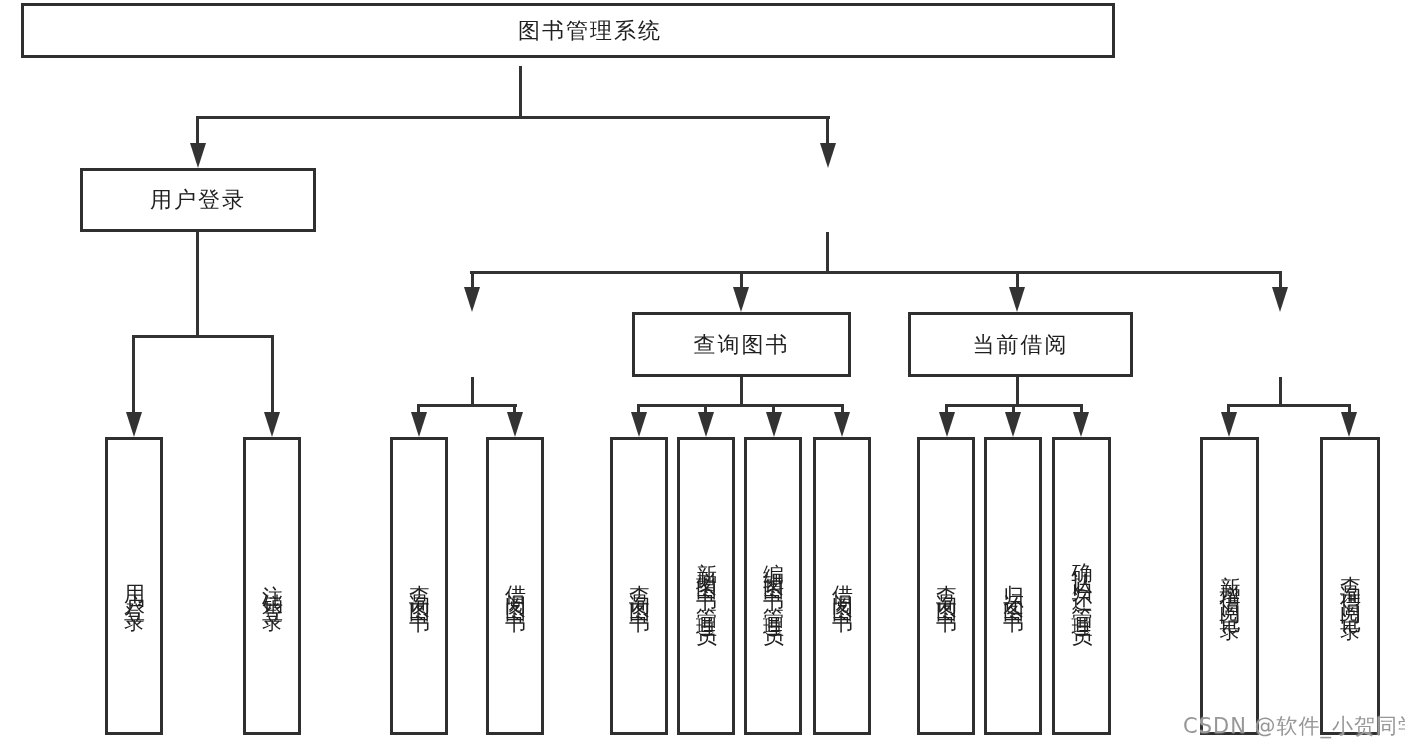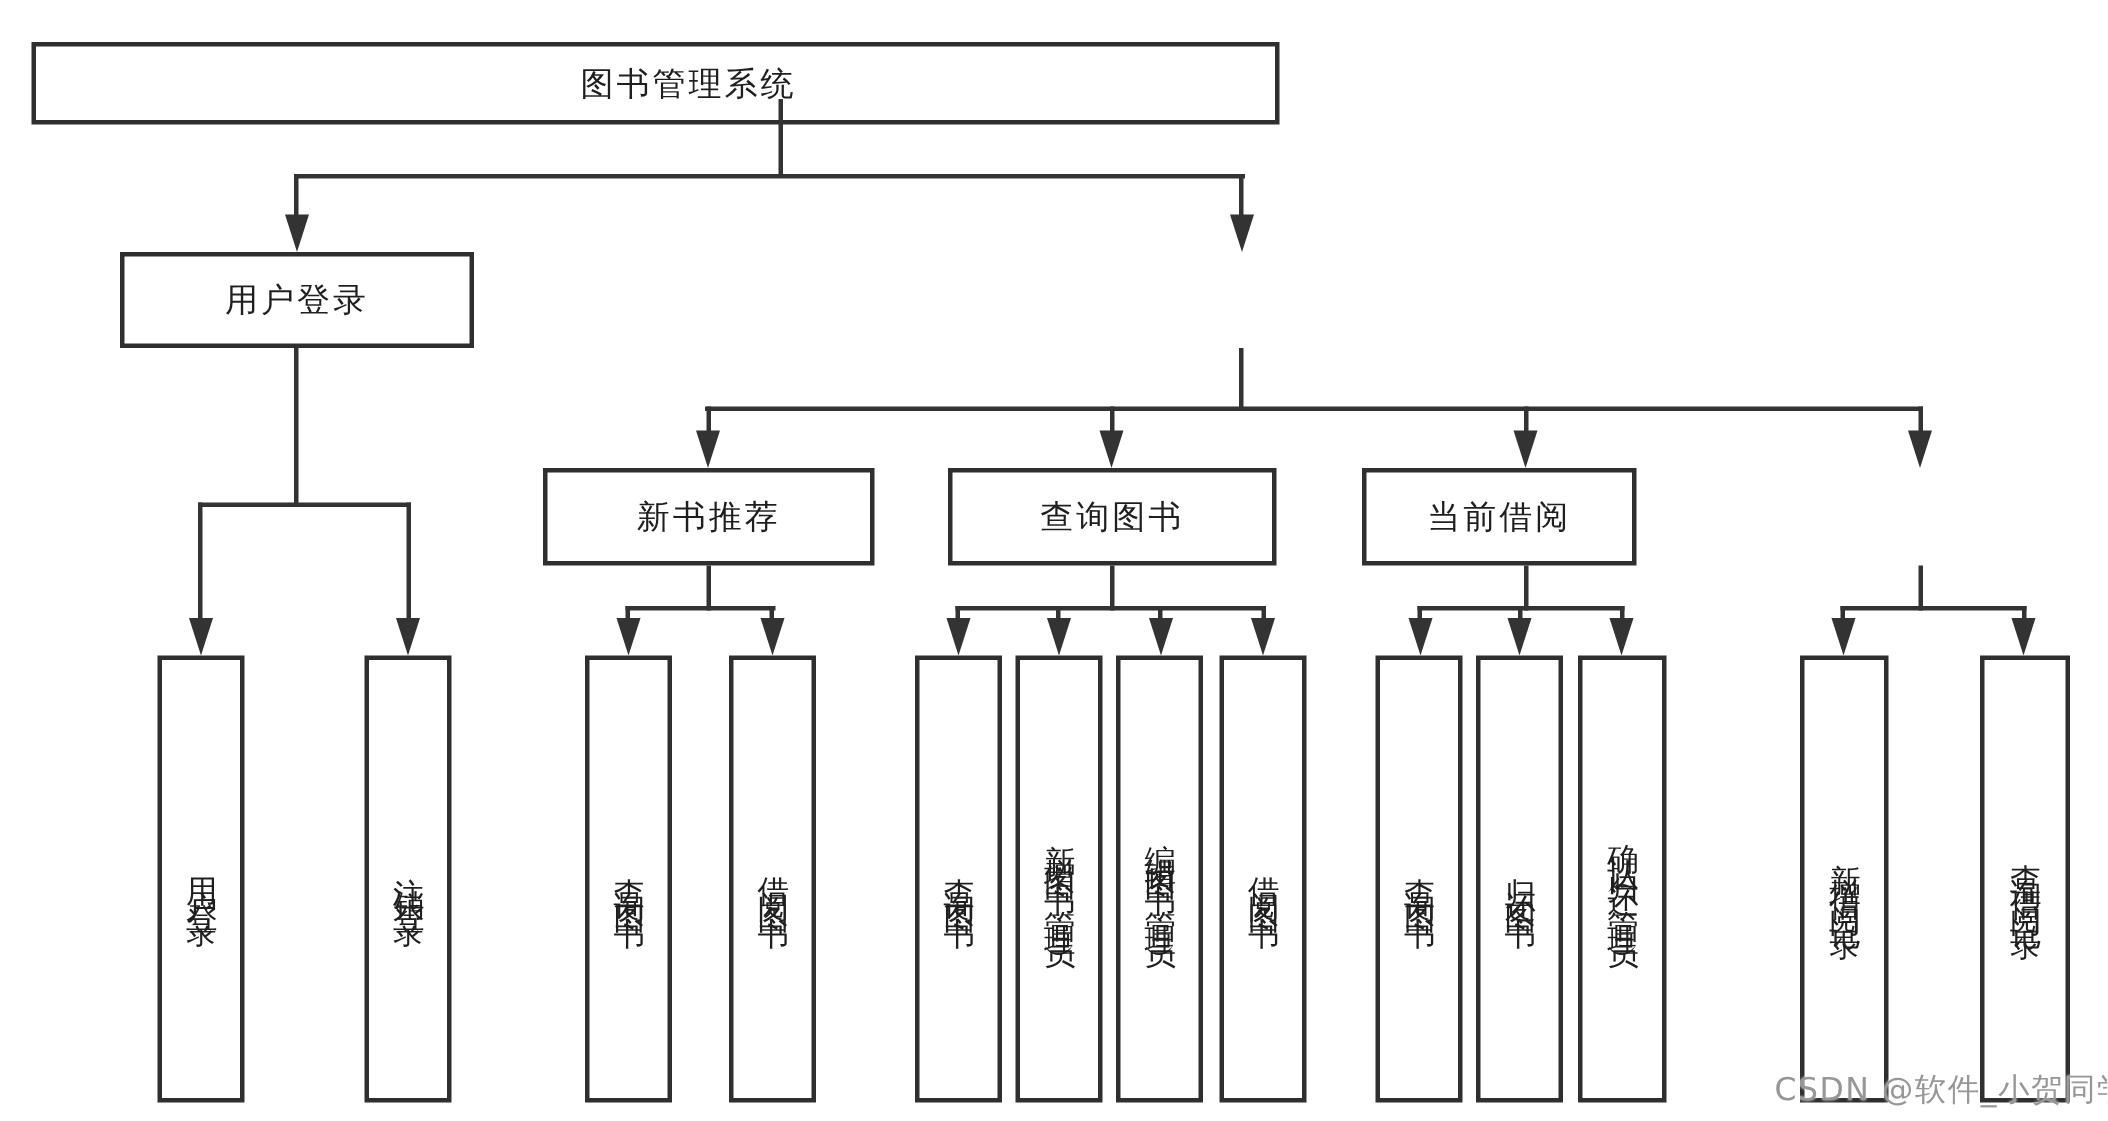--- a/index.html
+++ b/index.html
@@ -71,21 +71,21 @@
     letter-spacing: 1px;
     white-space: nowrap;
     text-shadow: 0 0 2px #ffffff;
   }
 </style>
 </head>
 <body>
 
 <div class="stage">
 
-  <div class="node hnode" style="left:21px; top:28px; width:832px; height:55px;padding-left:44px;">
+  <div class="node hnode" style="left:21px; top:3px; width:1094px; height:55px;padding-left:44px;">
     <span>图书管理系统</span>
   </div>
 
   <div class="v-line" style="left:519px; top:66px; height:52px;"></div>
   <div class="h-line" style="left:196px; top:116px; width:634px;"></div>
   <div class="v-line" style="left:196px; top:116px; height:32px;"></div>
   <div class="arrow-down" style="left:190px; top:143px;"></div>
   <div class="v-line" style="left:826px; top:116px; height:32px;"></div>
   <div class="arrow-down" style="left:820px; top:143px;"></div>
 
@@ -104,27 +104,24 @@
   <div class="h-line" style="left:470px; top:271px; width:812px;"></div>
   <div class="v-line" style="left:471px; top:271px; height:20px;"></div>
   <div class="arrow-down" style="left:464px; top:287px;"></div>
   <div class="v-line" style="left:740px; top:271px; height:20px;"></div>
   <div class="arrow-down" style="left:733px; top:287px;"></div>
   <div class="v-line" style="left:1016px; top:271px; height:20px;"></div>
   <div class="arrow-down" style="left:1009px; top:287px;"></div>
   <div class="v-line" style="left:1279px; top:271px; height:20px;"></div>
   <div class="arrow-down" style="left:1272px; top:287px;"></div>
 
-  <div class="node hnode" style="left:362px; top:312px; width:221px; height:65px;">
-    <span>新书推荐</span>
-  </div>
   <div class="node hnode" style="left:632px; top:312px; width:219px; height:65px;">
     <span>查询图书</span>
   </div>
-  <div class="node hnode" style="left:908px; top:312px; width:183px; height:65px;">
+  <div class="node hnode" style="left:908px; top:312px; width:225px; height:65px;">
     <span>当前借阅</span>
   </div>
 
   <div class="v-line" style="left:471px; top:377px; height:30px;"></div>
   <div class="h-line" style="left:417px; top:404px; width:100px;"></div>
   <div class="v-line" style="left:417px; top:404px; height:12px;"></div>
   <div class="arrow-down" style="left:411px; top:412px;"></div>
   <div class="v-line" style="left:513px; top:404px; height:12px;"></div>
   <div class="arrow-down" style="left:507px; top:412px;"></div>
 

